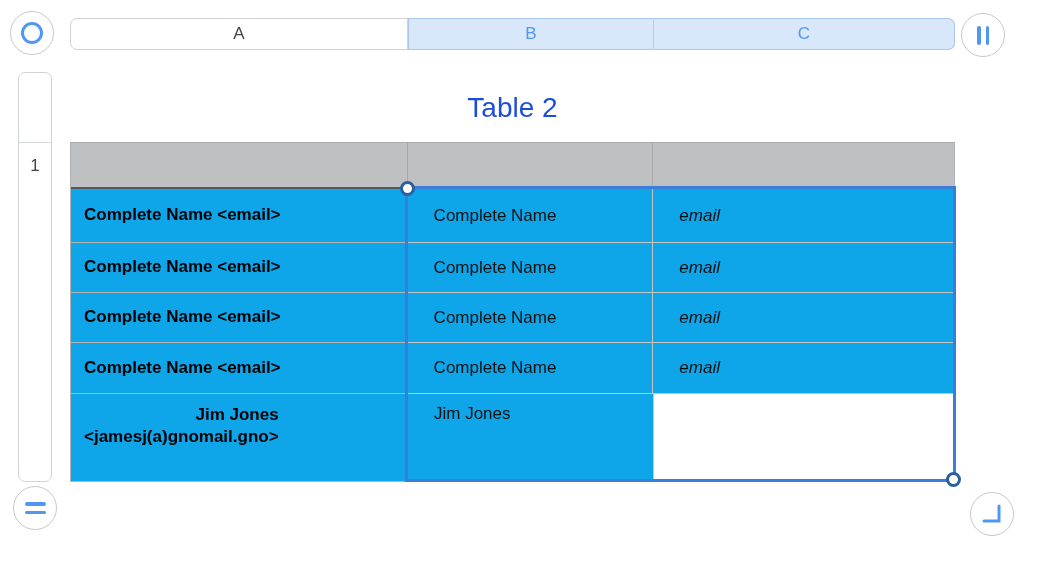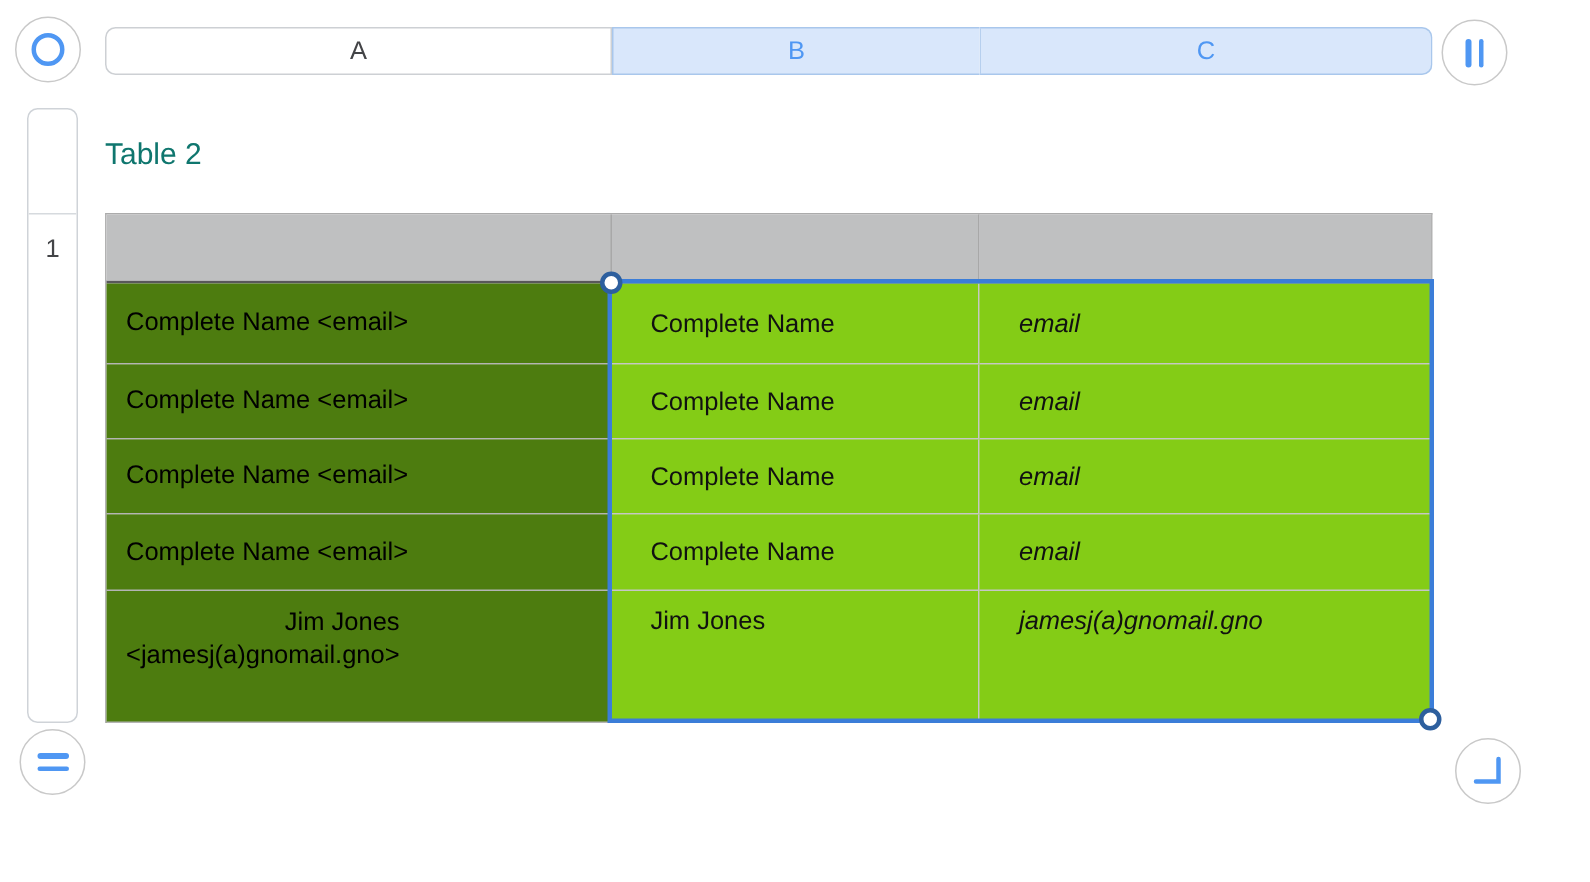--- a/index.html
+++ b/index.html
@@ -52,44 +52,44 @@
   }
   .rh {
     display:flex; align-items:center; justify-content:center;
     font-size:17px; color:#434447; cursor:pointer;
   }
   .rh + .rh { border-top:1px solid #d6dade; }
   .rh-blank { height:69px; } .rh-1 { height:46px; }
 
   
   .tbl-title {
-    position:absolute; left:70px; top:92px; width:885px; 
-    font-size:20px; color:#0f766e; cursor:text;
+    position:absolute; left:70px; top:92px; width:885px; text-align:center;
+    font-size:28px; color:#1d4ed8; cursor:text;
   }
 
   
   .tbl {
     position:absolute; left:70px; top:142px; width:885px;
     border-left:1px solid #b2b2b2; border-top:1px solid #ababab; border-right:1px solid #b2b2b2;
   }
   .trow { display:flex; }
   .cell { font-size:17px; overflow:hidden; cursor:cell; }
   .ca { width:337px; } .cb { width:246px; } .cc { width:301px;font-style:italic; }
 
   .hrow { height:46px; border-bottom:2px solid #58585a; }
   .hrow .cell { background:#bfc0c1; }
   .hrow .ca, .hrow .cb { border-right:1px solid #a8a8a8; }
 
   .drow .ca {
-    background:#4d7c0f; font-weight:normal; color:#000;
+    background:#0ea5e9; font-weight:bold; color:#000;
     border-right:1px solid #b4b4b4; border-bottom:1px solid #b4b4b4;
     display:flex; align-items:center; padding-left:13px; white-space:pre-line; line-height:1.3;
   }
   .drow .cb, .drow .cc {
-    background:#84cc16; color:#111; border-bottom:1px solid #c6c6c6;
+    background:#0ea5e9; color:#111; border-bottom:1px solid #c6c6c6;
     display:flex; align-items:center; padding-left:26px;
   }
   .drow .cb { border-right:1px solid #c6c6c6; }
   .r2 { height:54px; } .r3 { height:50px; } .r4 { height:50px; } .r5 { height:51px; }
   .r6 { height:88px;text-align:right; }
   .r6 .ca, .r6 .cb, .r6 .cc { align-items:flex-start; padding-top:10px; }
 
   
   .sel {
     position:absolute; left:405px; top:186px; width:551px; height:296px;
@@ -168,21 +168,20 @@
     </div>
     <div class="trow drow r5">
       <div class="cell ca">Complete Name &lt;email&gt;</div>
       <div class="cell cb">Complete Name</div>
       <div class="cell cc">email</div>
     </div>
     <div class="trow drow r6">
       <div class="cell ca">Jim Jones
 &lt;jamesj(a)gnomail.gno&gt;</div>
       <div class="cell cb">Jim Jones</div>
-      <div class="cell cc">jamesj(a)gnomail.gno</div>
     </div>
   </div>
 
   <div class="sel">
     <span class="sel-handle h-tl"></span>
     <span class="sel-handle h-br"></span>
   </div>
 
 </div>
 

